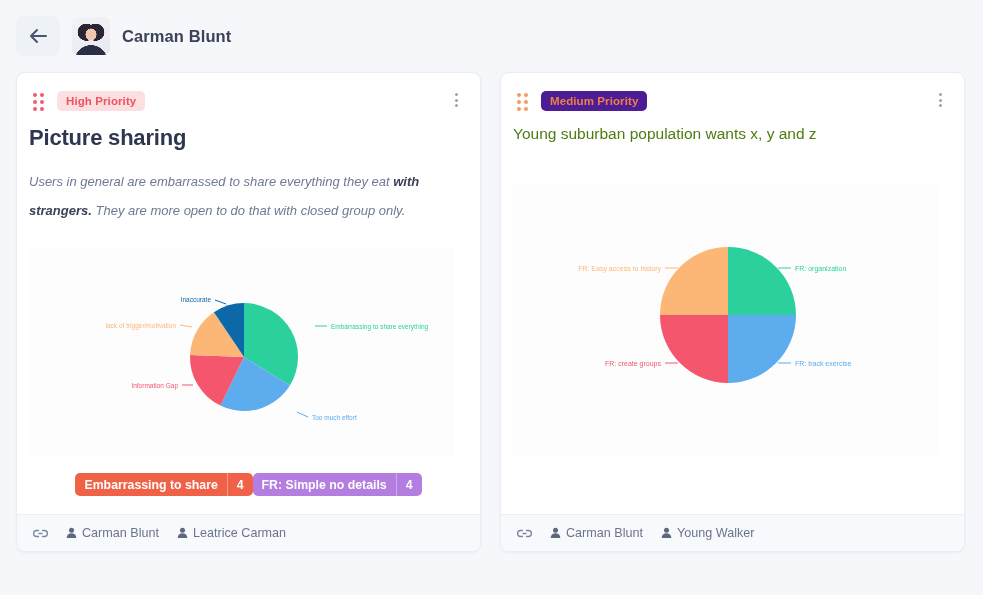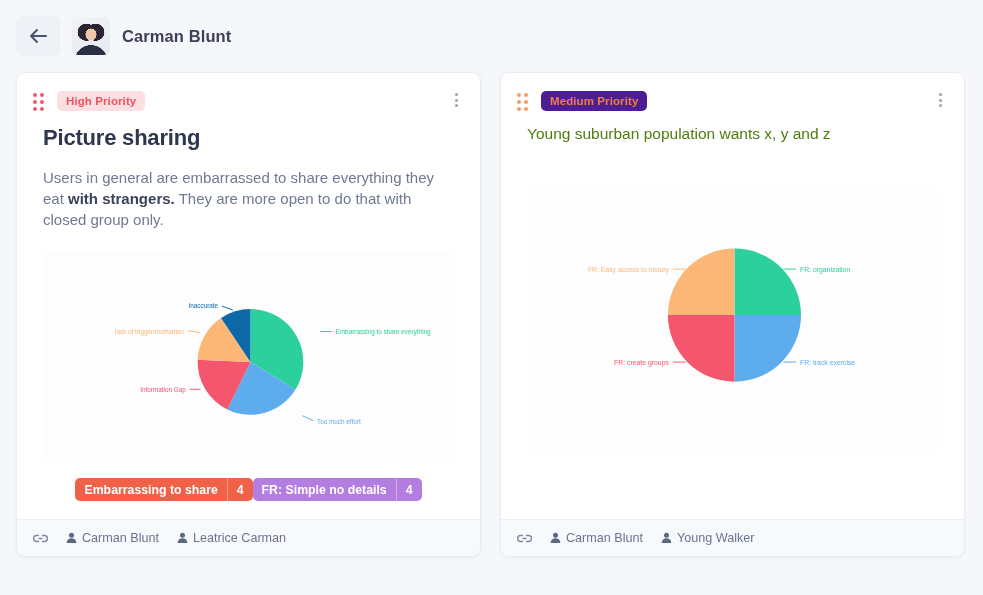--- a/index.html
+++ b/index.html
@@ -105,39 +105,40 @@
   .kebab {
     margin-left: auto;
     display: flex;
     flex-direction: column;
     gap: 2.5px;
     padding: 4px 6px;
     cursor: pointer;
   }
   .kebab i { width: 3px; height: 3px; border-radius: 50%; background: #9aa4b8; display: block; }
 
-  .card-body { padding: 14px 26px 0 26px; flex: 1; }
+  .card-body { padding: 14px 26px 0 12px; flex: 1; }
   .card-title {
     font-size: 22px;
     font-weight: bold;
     color: #2e3650;
     letter-spacing: -.2px;
     margin-bottom: 16px;
   }
   .card-title-plain {
     font-size: 15.5px;
     font-weight: normal;
     color: #4d7c0f;
     letter-spacing: 0;
     margin-bottom: 16px;
   }
   .card-desc {
-    font-size: 15px;
-    line-height: 21px;
+    font-size: 13px;
+    line-height: 29px;
     color: #6f7993;
+    font-style: italic;
   }
   .card-desc b { color: #3a4259; font-weight: bold; }
 
   
   .chart-wrap {
     margin-top: 22px;
     background: #fdfdfe;
     border-radius: 4px;
     height: 210px;
     display: flex;

